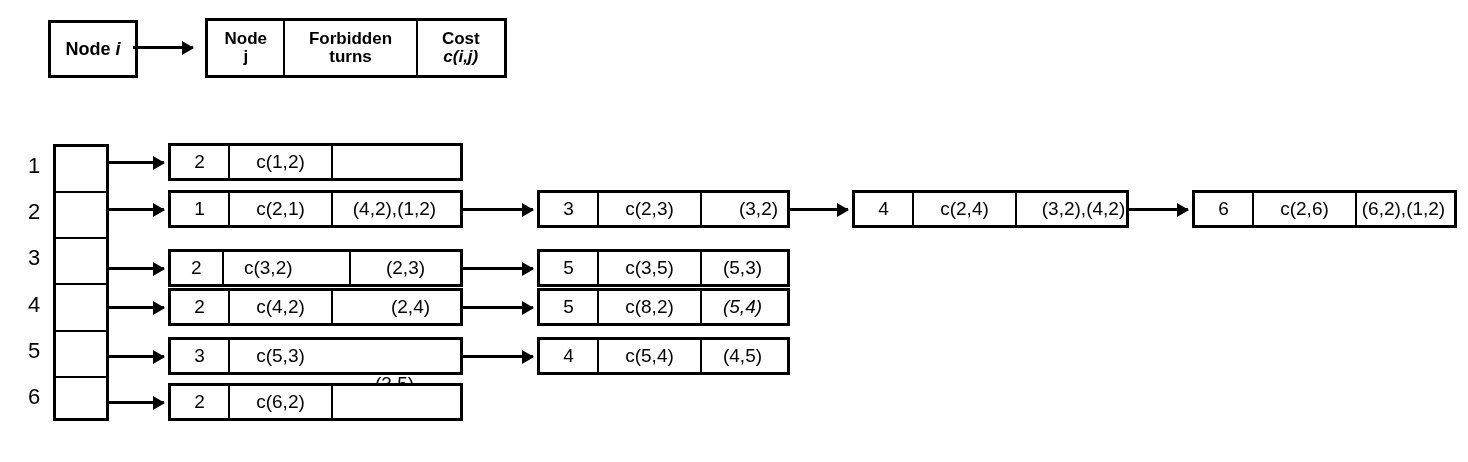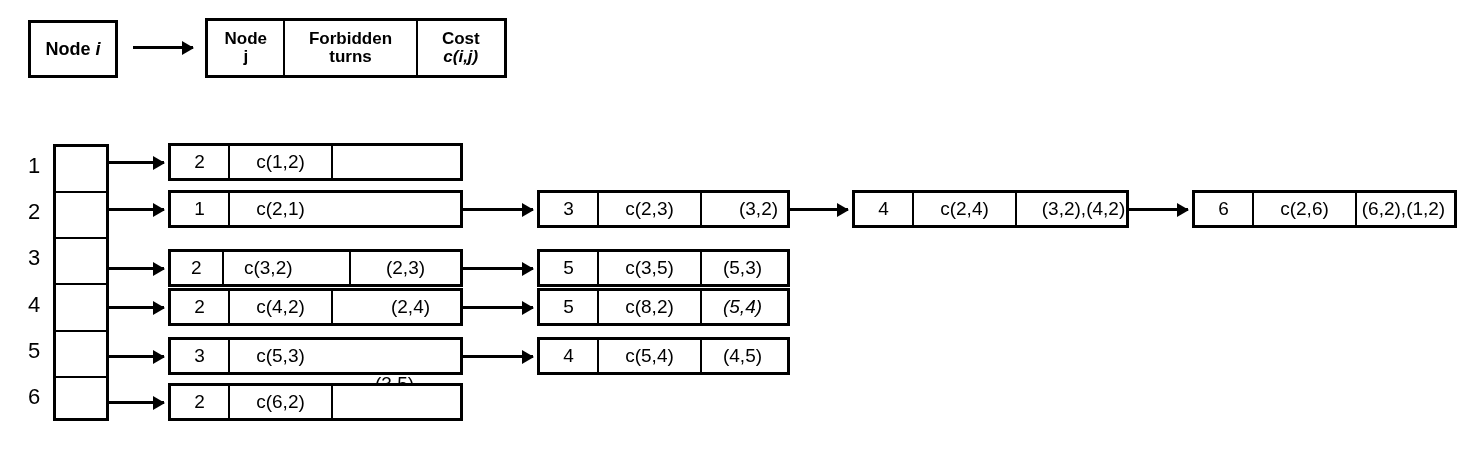--- a/index.html
+++ b/index.html
@@ -27,21 +27,21 @@
     align-items:center;
     justify-content:center;
     text-align:center;
     line-height:1.05;
     white-space:nowrap;
   }
   .cell + .cell{ border-left:2px solid #000; }
 
   
   #legend-node-box{
-    left:28px; top:20px; width:90px; height:58px;
+    left:48px; top:20px; width:90px; height:58px;
     border-width:3px;
     align-items:center; justify-content:center;
     font-size:18px; font-weight:bold;
   }
   #legend-node-box .lbl{ display:inline-block; }
   #legend-node-box .lbl i{ font-style:italic; }
 
   #legend-record{
     left:205px; top:18px; width:302px; height:60px;
     border-width:3px;
@@ -150,20 +150,21 @@
       <div class="arrow" style="left: 109px; top: 161px; width: 55px;"></div>
       <div class="box record" style="left: 168px; top: 143px; width: 295px;">
         <div class="cell c1">2</div>
         <div class="cell c2">c(1,2)</div>
         <div class="cell c3" style="width: 125px;"></div>
       </div>
       <div class="arrow" style="left: 109px; top: 208px; width: 55px;"></div>
       <div class="box record" style="left: 168px; top: 190px; width: 295px;">
         <div class="cell c1">1</div>
         <div class="cell c2">c(2,1)</div>
+        <div class="cell c3" style="width: 125px;">(4,2),(1,2)</div>
       </div>
       <div class="arrow" style="left: 463px; top: 208px; width: 70px;"></div>
       <div class="box record" style="left: 537px; top: 190px; width: 253px;">
         <div class="cell c1">3</div>
         <div class="cell c2">c(2,3)</div>
         <div class="cell c3" style="width: 83px; padding-left: 32px;">(3,2)</div>
       </div>
       <div class="arrow" style="left: 790px; top: 208px; width: 58px;"></div>
       <div class="box record" style="left: 852px; top: 190px; width: 277px;">
         <div class="cell c1">4</div>

